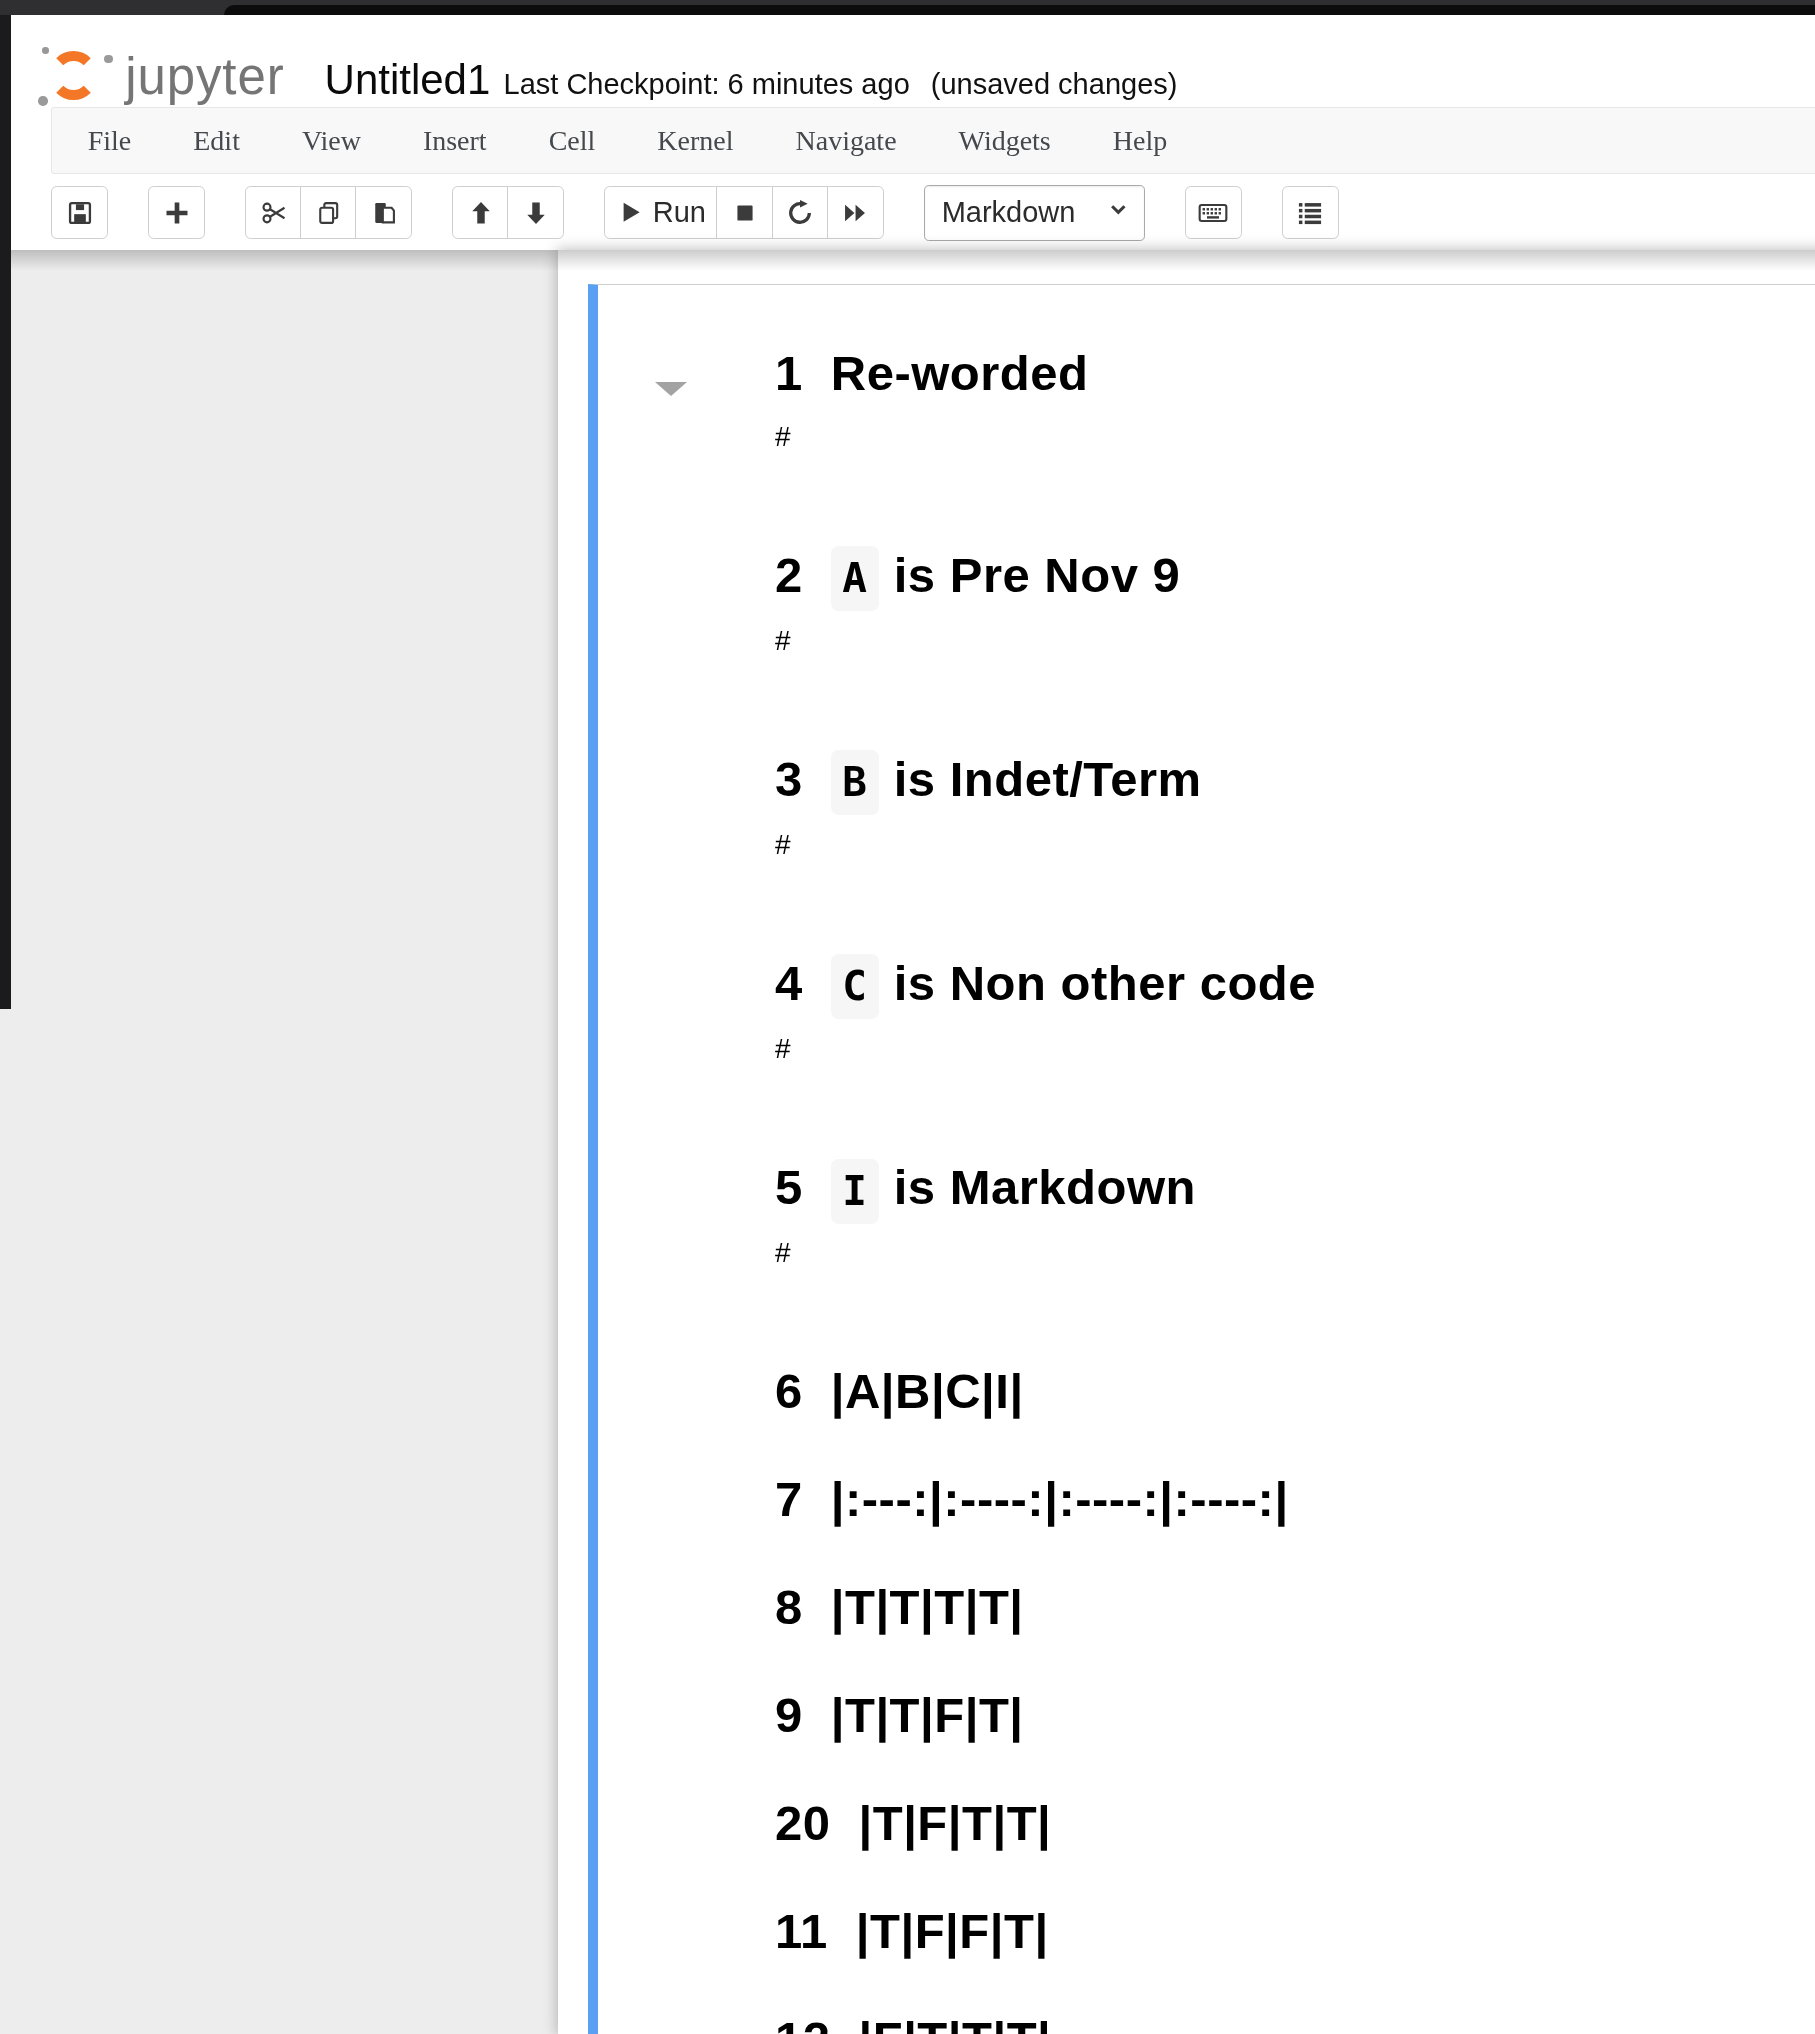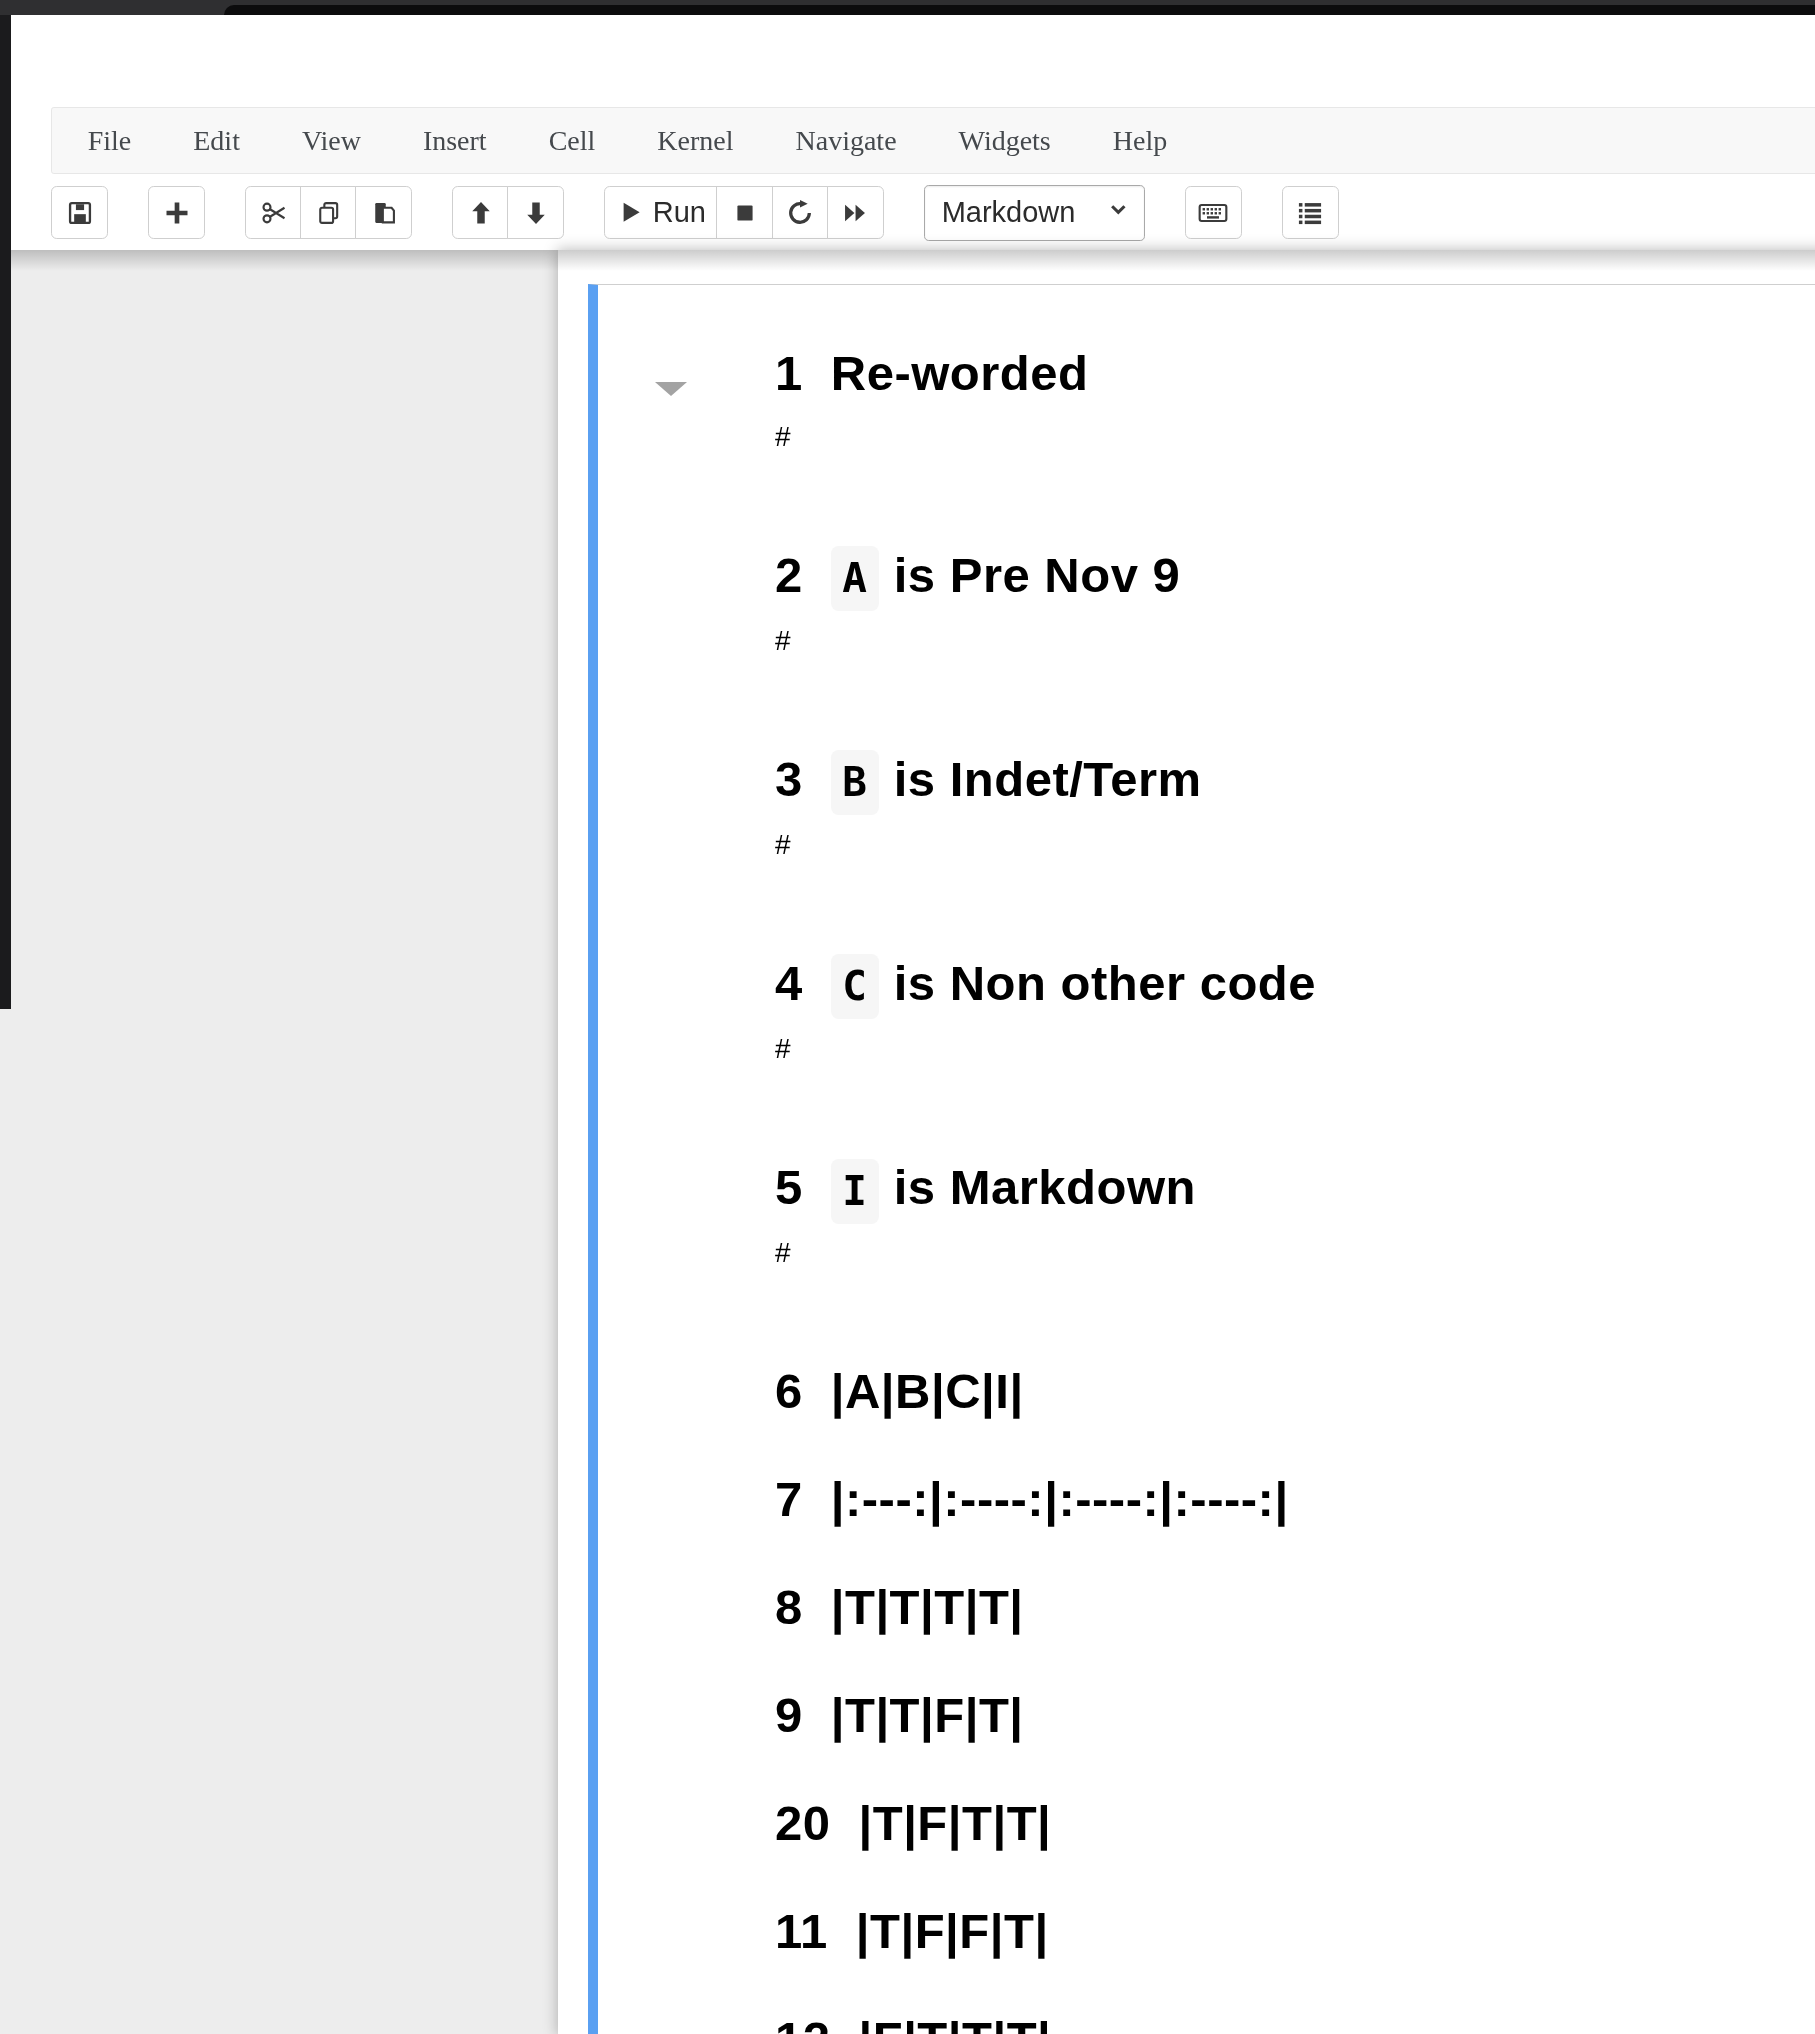--- a/index.html
+++ b/index.html
@@ -67,20 +67,34 @@
 </head>
 <body>
 
 <div id="stage">
 
   <div id="top-bar">
     <div id="top-tab"></div>
   </div>
   <div id="left-strip"></div>
 
+  <div id="header">
+    <div id="header-row">
+      <div class="logo">
+        <div class="dot1"></div>
+        <div class="arc"></div>
+        <div class="dot2"></div>
+        <div class="dot3"></div>
+      </div>
+      <span class="brand-text">jupyter</span>
+      <span class="nb-title">Untitled1</span>
+      <span class="checkpoint">Last Checkpoint: 6 minutes ago</span>
+      <span class="unsaved">(unsaved changes)</span>
+    </div>
+  </div>
 
   <div id="menubar">
     <ul>
       <li>File</li>
       <li>Edit</li>
       <li>View</li>
       <li>Insert</li>
       <li>Cell</li>
       <li>Kernel</li>
       <li>Navigate</li>

